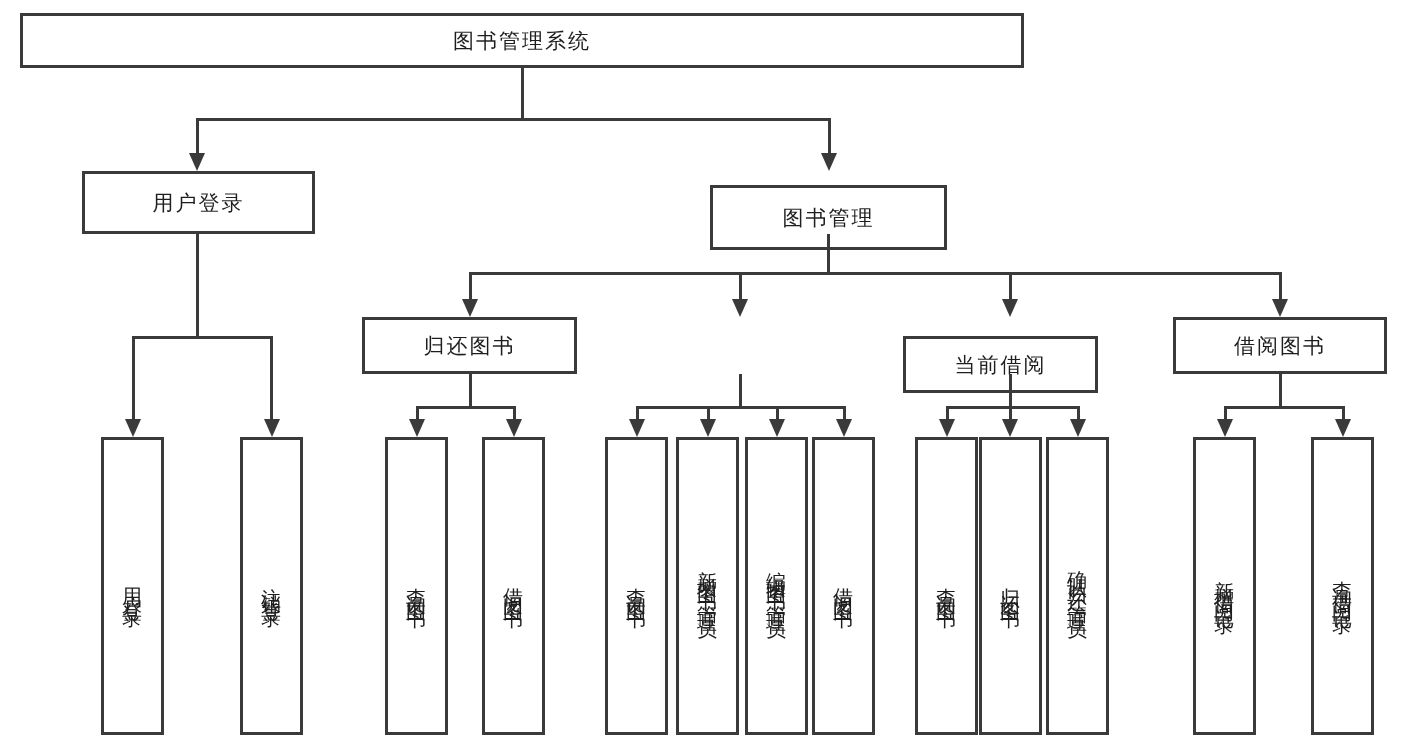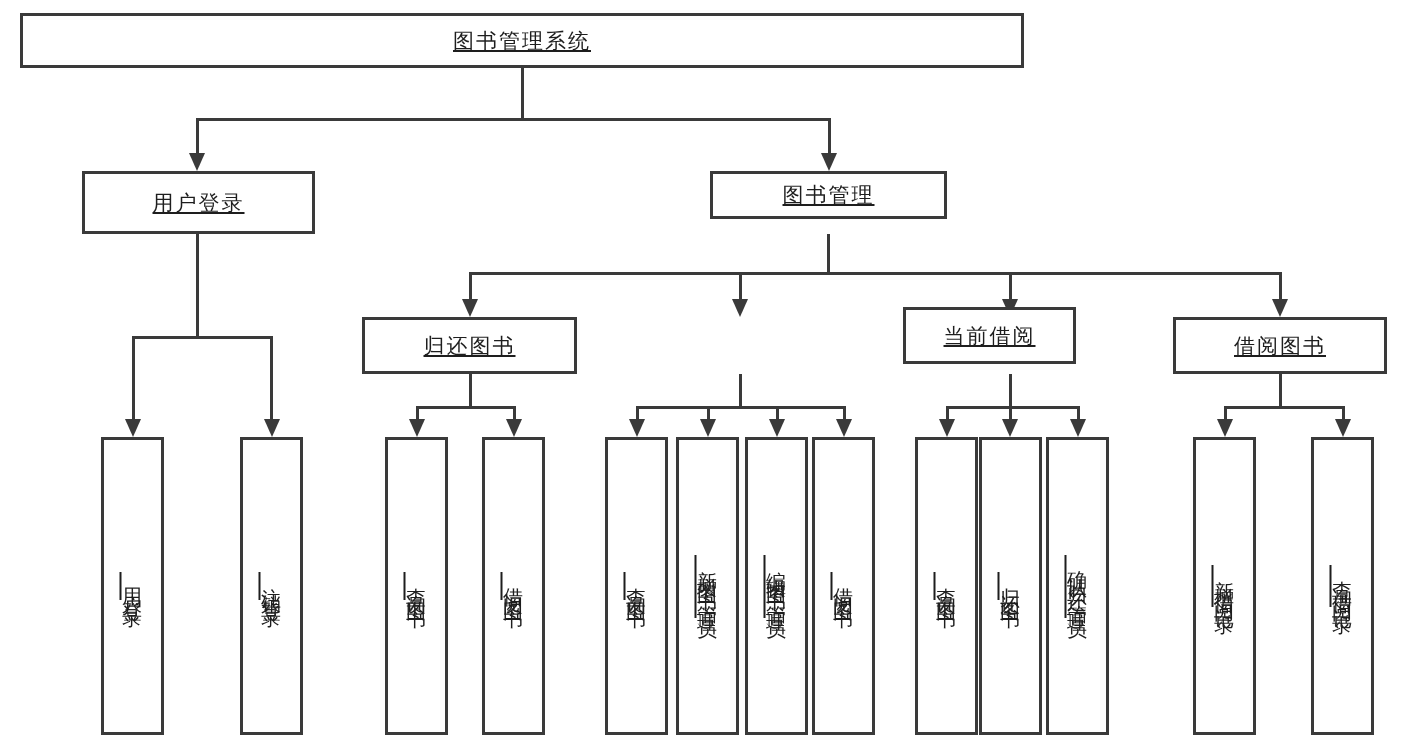--- a/index.html
+++ b/index.html
@@ -19,21 +19,20 @@
   }
   .node {
     position: absolute;
     box-sizing: border-box;
     border: 3px solid var(--line);
     background: var(--bg);
     display: flex;
     align-items: center;
     justify-content: center;
     color: var(--text);
-    text-decoration: underline;
   }
   .node .h-label {
     font-size: 21px;
     letter-spacing: 2px;
     white-space: nowrap;
   }
   .leaf .v-label {
     writing-mode: vertical-lr;
     text-orientation: mixed;
     font-size: 20px;
@@ -75,21 +74,21 @@
   <div class="line" style="left:521px;top:68px;width:3px;height:52px"></div>
   <div class="line" style="left:196px;top:118px;width:635px;height:3px"></div>
   <div class="line" style="left:196px;top:118px;width:3px;height:36px"></div>
   <div class="line" style="left:828px;top:118px;width:3px;height:36px"></div>
   <div class="arrow" style="left:189px;top:153px"></div>
   <div class="arrow" style="left:821px;top:153px"></div>
 
   <div class="node" style="left:82px;top:171px;width:233px;height:63px">
     <span class="h-label">用户登录</span>
   </div>
-  <div class="node" style="left:710px;top:171px;width:237px;height:48px">
+  <div class="node" style="left:710px;top:185px;width:237px;height:65px">
     <span class="h-label">图书管理</span>
   </div>
 
   <div class="line" style="left:196px;top:234px;width:3px;height:104px"></div>
   <div class="line" style="left:132px;top:336px;width:141px;height:3px"></div>
   <div class="line" style="left:132px;top:336px;width:3px;height:84px"></div>
   <div class="line" style="left:270px;top:336px;width:3px;height:84px"></div>
   <div class="arrow" style="left:125px;top:419px"></div>
   <div class="arrow" style="left:264px;top:419px"></div>
 
@@ -100,21 +99,21 @@
   <div class="line" style="left:1009px;top:272px;width:3px;height:28px"></div>
   <div class="line" style="left:1279px;top:272px;width:3px;height:28px"></div>
   <div class="arrow" style="left:462px;top:299px"></div>
   <div class="arrow" style="left:732px;top:299px"></div>
   <div class="arrow" style="left:1002px;top:299px"></div>
   <div class="arrow" style="left:1272px;top:299px"></div>
 
   <div class="node" style="left:362px;top:317px;width:215px;height:57px">
     <span class="h-label">归还图书</span>
   </div>
-  <div class="node" style="left:903px;top:307px;width:173px;height:57px">
+  <div class="node" style="left:903px;top:336px;width:195px;height:57px">
     <span class="h-label">当前借阅</span>
   </div>
   <div class="node" style="left:1173px;top:317px;width:214px;height:57px">
     <span class="h-label">借阅图书</span>
   </div>
 
   <div class="line" style="left:469px;top:374px;width:3px;height:34px"></div>
   <div class="line" style="left:416px;top:406px;width:100px;height:3px"></div>
   <div class="line" style="left:416px;top:406px;width:3px;height:14px"></div>
   <div class="line" style="left:513px;top:406px;width:3px;height:14px"></div>

